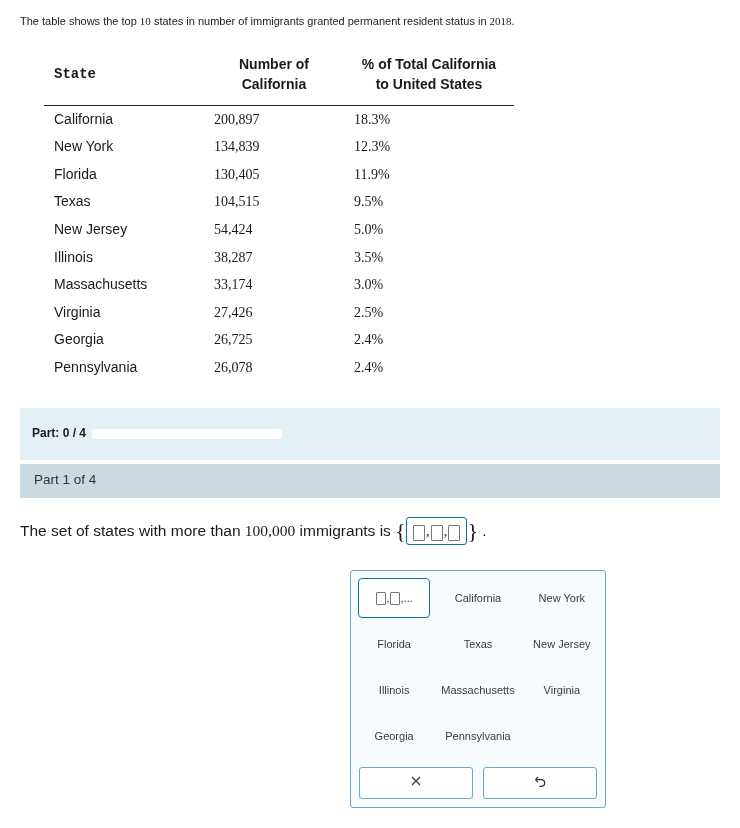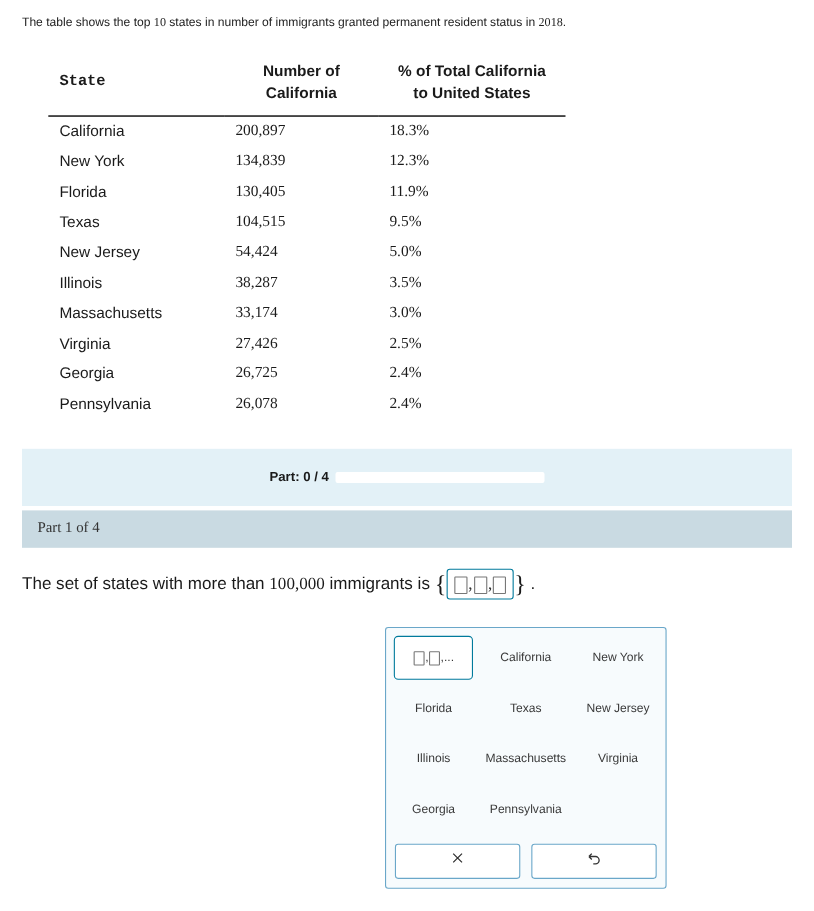--- a/index.html
+++ b/index.html
@@ -23,24 +23,24 @@
 
   table.data{border-collapse:collapse;margin-left:24px;}
   table.data th{font-family:Verdana,Geneva,sans-serif;font-weight:700;font-size:14px;padding:4px 10px 10px 10px;text-align:center;vertical-align:middle;}
   table.data th:first-child{text-align:left;font-family:Liberation Mono, monospace;}
   table.data thead tr{border-bottom:1.5px solid #222;}
   table.data td{padding:4px 10px;font-size:14px;}
   table.data td:first-child{font-family:Verdana,Geneva,sans-serif;text-align:left;white-space:nowrap;}
   table.data td.nc{font-family:Georgia,"Times New Roman",serif;text-align:left;padding-right:34px;}
   table.data td.pc{font-family:Georgia,"Times New Roman",serif;text-align:left;}
 
-  .progress-bar{margin-top:26px;height:28px;background:var(--bar-light);display:flex;align-items:center;gap:6px;padding:12px 12px;font-size:12px;font-family:Verdana,Geneva,sans-serif;justify-content:center;}
+  .progress-bar{margin-top:26px;height:28px;background:var(--bar-light);display:flex;align-items:center;gap:6px;padding:12px 12px;font-size:12px;font-family:Verdana,Geneva,sans-serif;}
   .progress-bar .meter{flex:0 0 190px;height:10px;background:#fff;border-radius:2px;}
 
-  .part-bar{height:34px;background:var(--bar-dark);display:flex;align-items:center;padding:0 14px;font-size:13.5px;font-family:Liberation Serif, serif;color:#333;margin-top:4px;}
+  .part-bar{height:34px;background:var(--bar-dark);display:flex;align-items:center;padding:0 14px;font-size:13.5px;font-family:Liberation Sans, sans-serif;color:#333;margin-top:4px;}
 
   .question{margin-top:22px;font-size:17px;}
   .question .plabel{font-family:Georgia,"Times New Roman",serif;}
   .question-body{font-family:Verdana,Geneva,sans-serif;}
 
   .answer-line{margin-top:18px;font-size:15.5px;font-family:Verdana,Geneva,sans-serif;}
   .set-open,.set-close{font-family:Georgia,"Times New Roman",serif;font-size:22px;vertical-align:middle;}
   .answer-box{display:inline-block;border:1.6px solid var(--selected);border-radius:3px;padding:2px 5px;vertical-align:middle;color:#333;background:#fff;font-family:Georgia,"Times New Roman",serif;}
   .ph{display:inline-block;width:10px;height:14px;border:1.2px solid #777;border-radius:1px;margin:0 1px;vertical-align:middle;}
 

